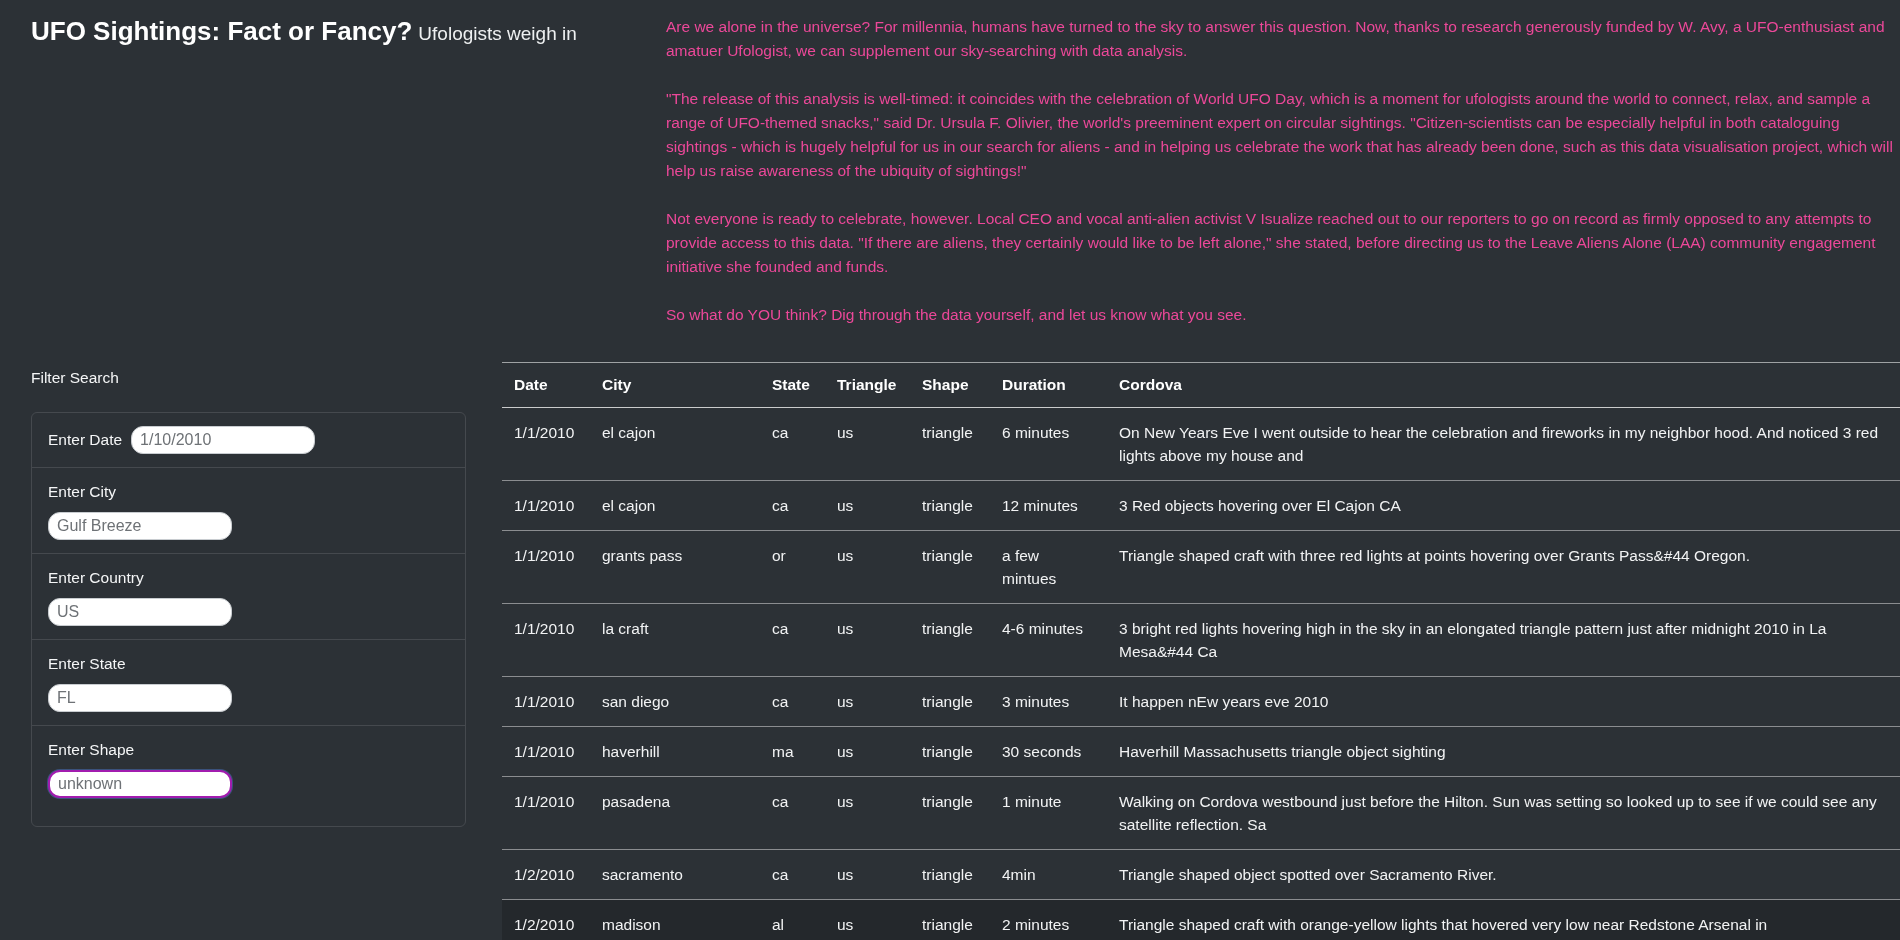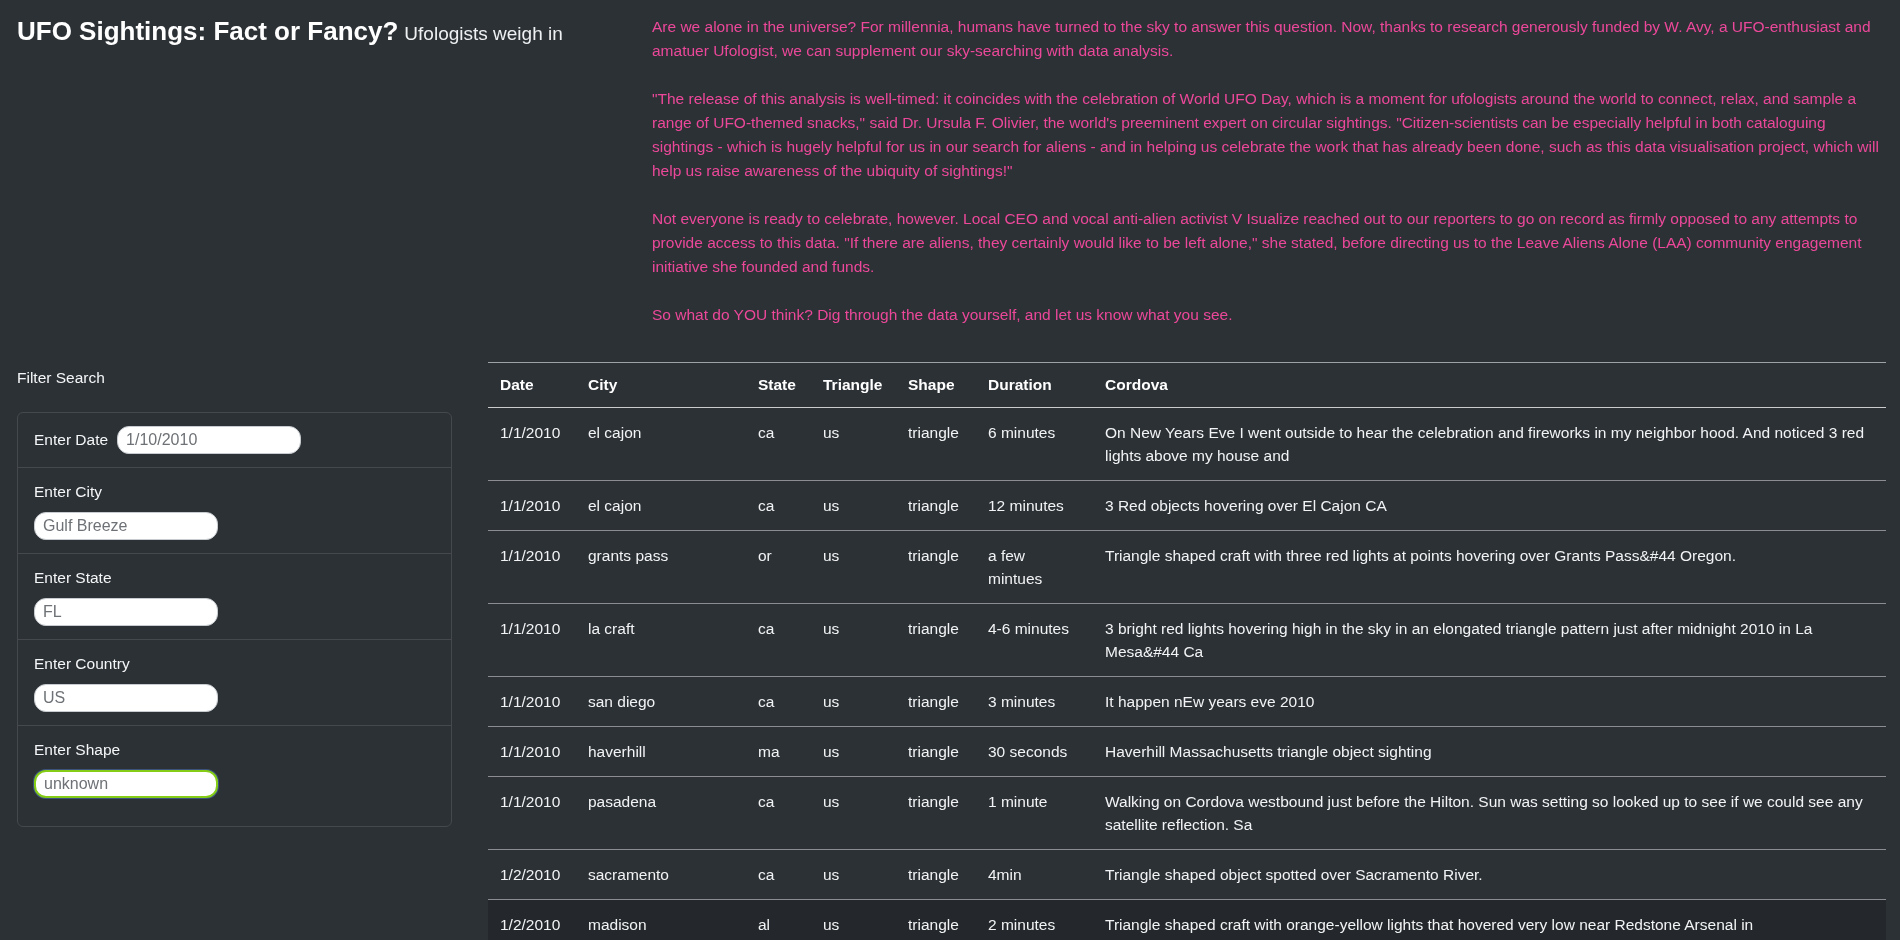--- a/index.html
+++ b/index.html
@@ -3,21 +3,21 @@
 <meta charset="utf-8">
 <style>
   * { margin: 0; padding: 0; box-sizing: border-box; }
   html, body {
     width: 1900px; height: 940px;
     overflow: hidden;
     background: #2c3136;
     color: #f2f3f4;
     font-family: "Liberation Sans", "DejaVu Sans", sans-serif;
   }
-  .page { position: relative; width: 1616px; height: 940px; }
+  .page { position: relative; width: 1616px; height: 940px; margin-left: 14px; }
 
   
   .site-header { position: absolute; left: 17px; top: 16px; white-space: nowrap; }
   .site-header h1 { font-size: 26px; font-weight: 700; color: #ffffff; display: inline; }
   .site-header .subtitle { font-size: 19px; font-weight: 400; color: #eef0f1; margin-left: 6px; }
 
   
   .intro { position: absolute; left: 652px; top: 15px; width: 1228px; }
   .intro p { font-size: 15.5px; line-height: 24px; margin: 0 0 24px 0; color: #ec4899; }
 
@@ -33,21 +33,21 @@
   .filter-item .f-label { font-size: 15.5px; color: #f5f6f7; display: block; }
   .filter-item:not(.inline) .f-label { margin-bottom: 11px; }
   .filter-item input {
     display: block; width: 184px; height: 28px;
     background: #ffffff; border: 1px solid #c8ccd0; border-radius: 12px;
     font-family: "Liberation Sans", "DejaVu Sans", sans-serif;
     font-size: 16px; color: #15803d; padding: 2px 8px; outline: none;
   }
   .filter-item input::placeholder { color: #6e7276; opacity: 1; }
   .filter-item input.focused {
-    border: 2px solid #84cc16;
+    border: 2px solid #a21caf;
     box-shadow: 0 0 0 1px rgba(90, 145, 255, 0.35);
   }
 
   
   .sightings-table {
     position: absolute; left: 488px; top: 362px; width: 1398px;
     border-collapse: collapse; table-layout: fixed;
   }
   .sightings-table col.c-date { width: 88px; }
   .sightings-table col.c-city { width: 170px; }
@@ -96,26 +96,26 @@
   <div class="filter-panel">
     <div class="filter-item inline">
       <span class="f-label">Enter Date</span>
       <input type="text" placeholder="1/10/2010" style="">
     </div>
     <div class="filter-item">
       <span class="f-label">Enter City</span>
       <input type="text" placeholder="Gulf Breeze" style="">
     </div>
     <div class="filter-item">
+      <span class="f-label">Enter Country</span>
+      <input type="text" placeholder="US" style="">
+    </div>
+    <div class="filter-item">
       <span class="f-label">Enter State</span>
       <input type="text" placeholder="FL" style="">
-    </div>
-    <div class="filter-item">
-      <span class="f-label">Enter Country</span>
-      <input type="text" placeholder="US" style="">
     </div>
     <div class="filter-item">
       <span class="f-label">Enter Shape</span>
       <input type="text" class="focused" placeholder="unknown" style="">
     </div>
   </div>
 
   <table class="sightings-table">
     <colgroup>
       <col class="c-date">

